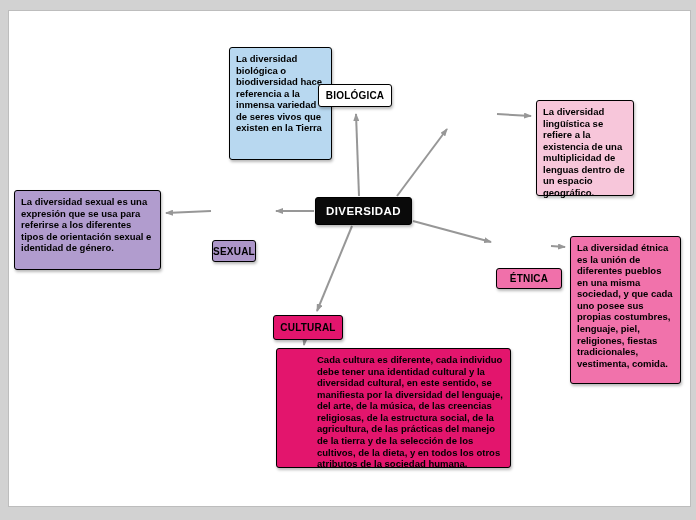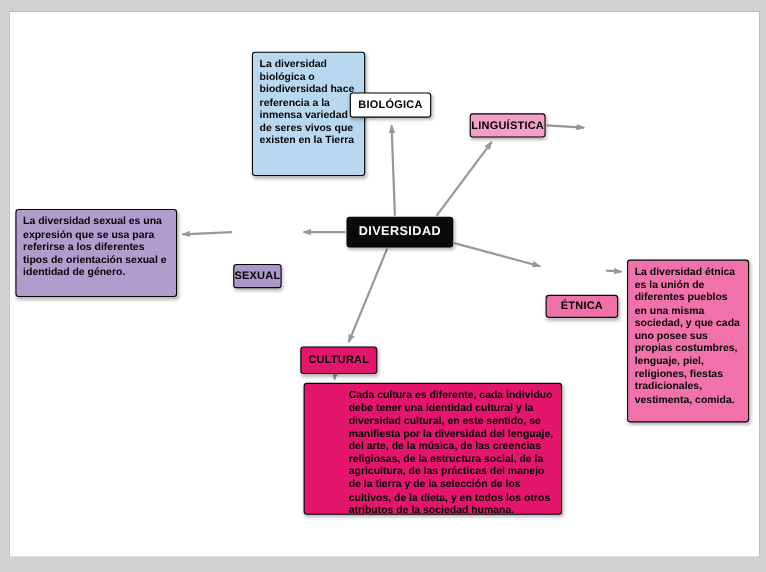--- a/index.html
+++ b/index.html
@@ -99,20 +99,23 @@
     <line x1="413" y1="221" x2="491" y2="242" marker-end="url(#arrowhead)" style="stroke: rgb(151, 151, 151);"></line>
     <line x1="551" y1="246" x2="565" y2="247" marker-end="url(#arrowhead)" style="stroke: rgb(151, 151, 151);"></line>
     <line x1="352" y1="226" x2="317" y2="311" marker-end="url(#arrowhead)" style="stroke: rgb(151, 151, 151);"></line>
     <line x1="305" y1="338" x2="304" y2="345" marker-end="url(#arrowhead)" style="stroke: rgb(151, 151, 151);"></line>
   </svg>
 
   <div class="desc" id="desc-biologica" style="background-color: rgb(184, 216, 240);">
     <span class="desc-text">La diversidad biológica o biodiversidad hace referencia a la inmensa variedad de seres vivos que existen en la Tierra</span>
   </div>
 
+  <div class="desc" id="desc-linguistica" style="background-color: rgb(247, 198, 218);">
+    <span class="desc-text">La diversidad lingüística se refiere a la existencia de una multiplicidad de lenguas dentro de un espacio geográfico.</span>
+  </div>
 
   <div class="desc" id="desc-etnica" style="background-color: rgb(241, 114, 171);">
     <span class="desc-text">La diversidad étnica es la unión de diferentes pueblos en una misma sociedad, y que cada uno posee sus propias costumbres, lenguaje, piel, religiones, fiestas tradicionales, vestimenta, comida.</span>
   </div>
 
   <div class="desc" id="desc-sexual" style="background-color: rgb(177, 156, 206);">
     <span class="desc-text">La diversidad sexual es una expresión que se usa para referirse a los diferentes tipos de orientación sexual e identidad de género.</span>
   </div>
 
   <div class="desc" id="desc-cultural" style="background-color: rgb(227, 21, 109); padding-left: 40px;">
@@ -120,23 +123,20 @@
   </div>
 
   <div class="node center" id="node-diversidad" style="background-color: rgb(10, 10, 10);">
     <span class="node-label" style="color: rgb(255, 255, 255); text-align: center;">DIVERSIDAD</span>
   </div>
 
   <div class="node" id="node-biologica" style="background-color: rgb(255, 255, 255);">
     <span class="node-label">BIOLÓGICA</span>
   </div>
 
-  <div class="node" id="node-linguistica" style="background-color: rgb(242, 160, 196);">
-    <span class="node-label">LINGUÍSTICA</span>
-  </div>
 
   <div class="node" id="node-sexual" style="background-color: rgb(173, 150, 201);">
     <span class="node-label">SEXUAL</span>
   </div>
 
   <div class="node" id="node-etnica" style="background-color: rgb(240, 112, 170);">
     <span class="node-label">ÉTNICA</span>
   </div>
 
   <div class="node" id="node-cultural" style="background-color: rgb(227, 21, 109);">

